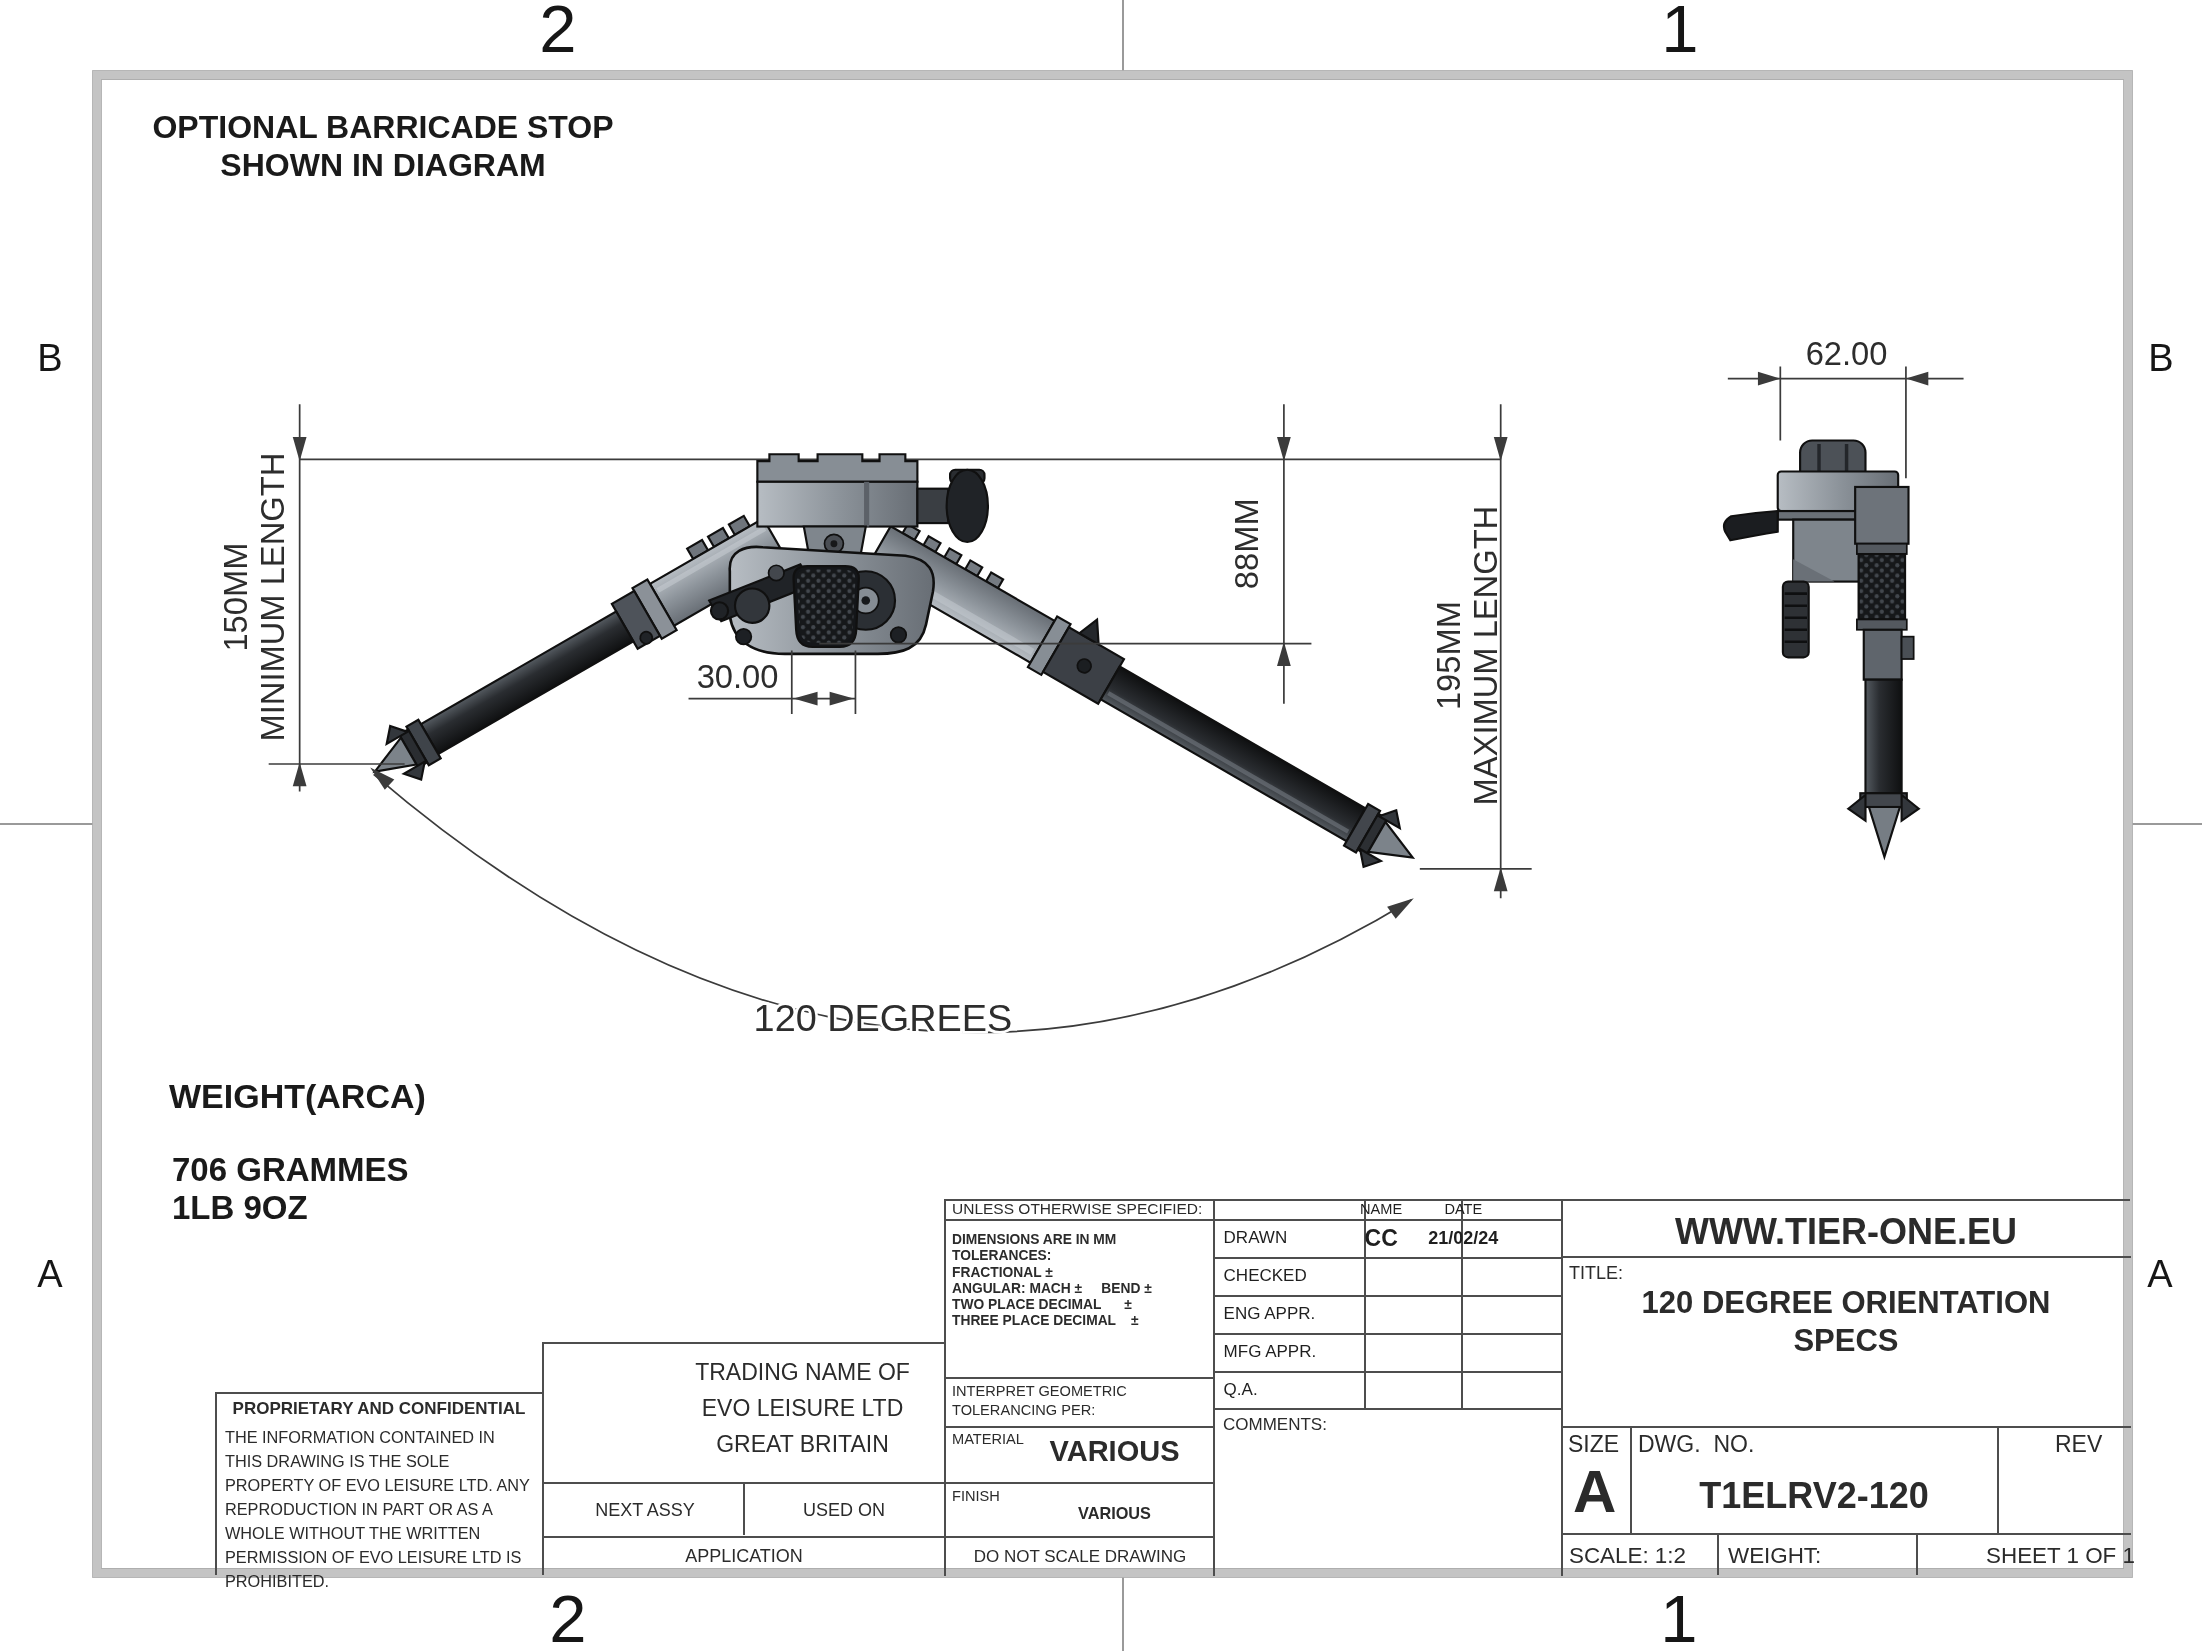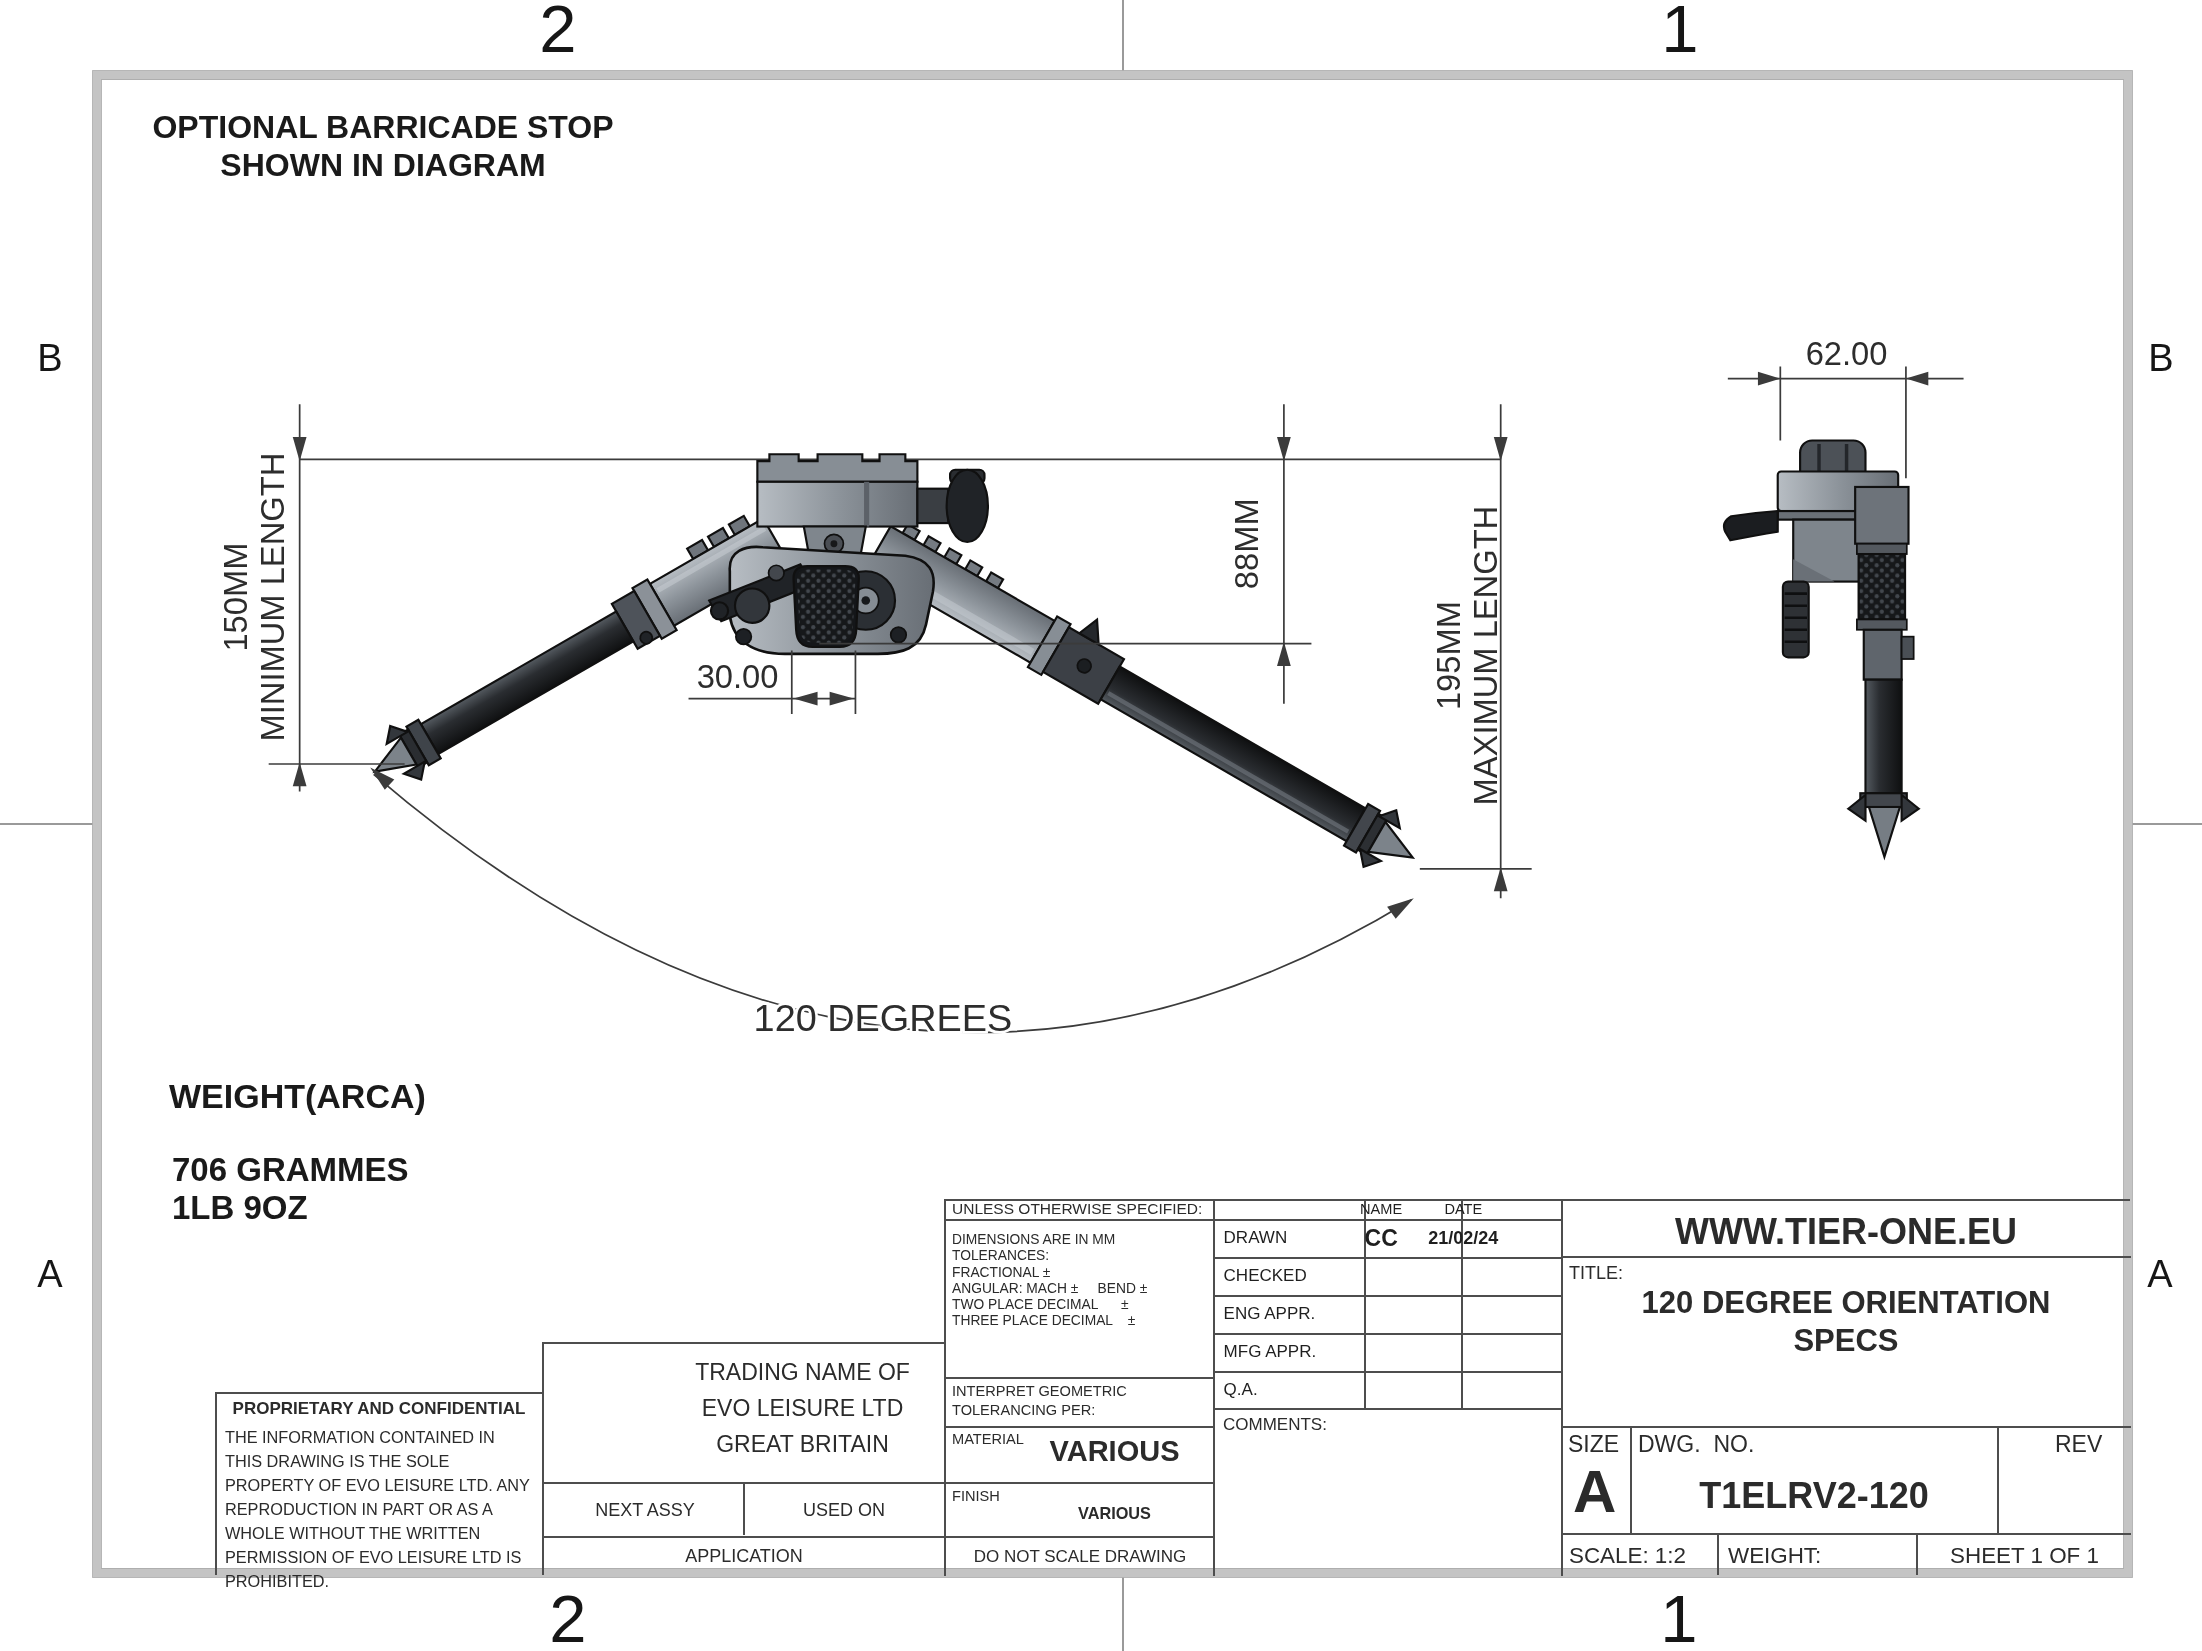--- a/index.html
+++ b/index.html
@@ -15,21 +15,21 @@
          border:8.6px solid #c4c4c4;box-shadow:0 0 0 0.9px #aeaeae, inset 0 0 0 0.9px #aeaeae;
          box-sizing:border-box;background:transparent;}
   
   .note{position:absolute;font-weight:bold;color:#1a1a1a;text-align:center;
         font-size:32px;letter-spacing:0px;line-height:38px;}
   .weight{position:absolute;font-weight:bold;color:#1a1a1a;font-size:33px;line-height:38px;}
   
   .tl{position:absolute;background:#4d4d4d;}
   .cell-text{position:absolute;color:#2b2b2b;}
   .small-label{font-size:14.6px;}
-  .spec-line{white-space:pre;font-size:13.8px;line-height:16.3px;}
+  .spec-line{white-space:pre;font-size:13.8px;line-height:16.3px;font-weight:bold;}
   .bold{font-weight:bold;}
   .center{text-align:center;}
   
   .ag-row{position:absolute;left:1215px;width:290px;display:flex;align-items:center;}
   .ag-label{width:149px;padding-left:8.6px;font-size:17px;box-sizing:border-box;}
   .ag-name{width:97px;text-align:center;font-size:23px;font-weight:bold;}
   .ag-date{width:100px;text-align:center;font-size:18px;font-weight:bold;}
   svg text{font-family:"Liberation Sans", sans-serif;}
   .dimtxt{font-size:38px;fill:#2d2d2d;}
   .dimtxt-big{font-size:44px;fill:#2d2d2d;}
@@ -315,16 +315,16 @@
     <div>120 DEGREE ORIENTATION</div>
     <div>SPECS</div>
   </div>
   <div class="cell-text" style="left:1568px;top:1431px;font-size:23px;">SIZE</div>
   <div class="cell-text bold" style="left:1573px;top:1457px;font-size:60px;">A</div>
   <div class="cell-text" style="left:1638px;top:1431px;font-size:23px;white-space:pre;">DWG.  NO.</div>
   <div class="cell-text bold center" style="left:1631px;top:1475px;width:366px;font-size:36px;">T1ELRV2-120</div>
   <div class="cell-text" style="left:2055px;top:1431px;font-size:23px;">REV</div>
   <div class="cell-text" style="left:1569px;top:1543px;font-size:22.4px;">SCALE: 1:2</div>
   <div class="cell-text" style="left:1728px;top:1543px;font-size:22.4px;">WEIGHT:</div>
-  <div class="cell-text center" style="left:1918px;top:1543px;width:213px;font-size:22.4px;">SHEET 1 OF 1</div>
+  <div class="cell-text center" style="left:1918px;top:1543px;width:213px;font-size:22.4px;padding-left:36px;">SHEET 1 OF 1</div>
 
 </div>
 
 
 </body></html>

